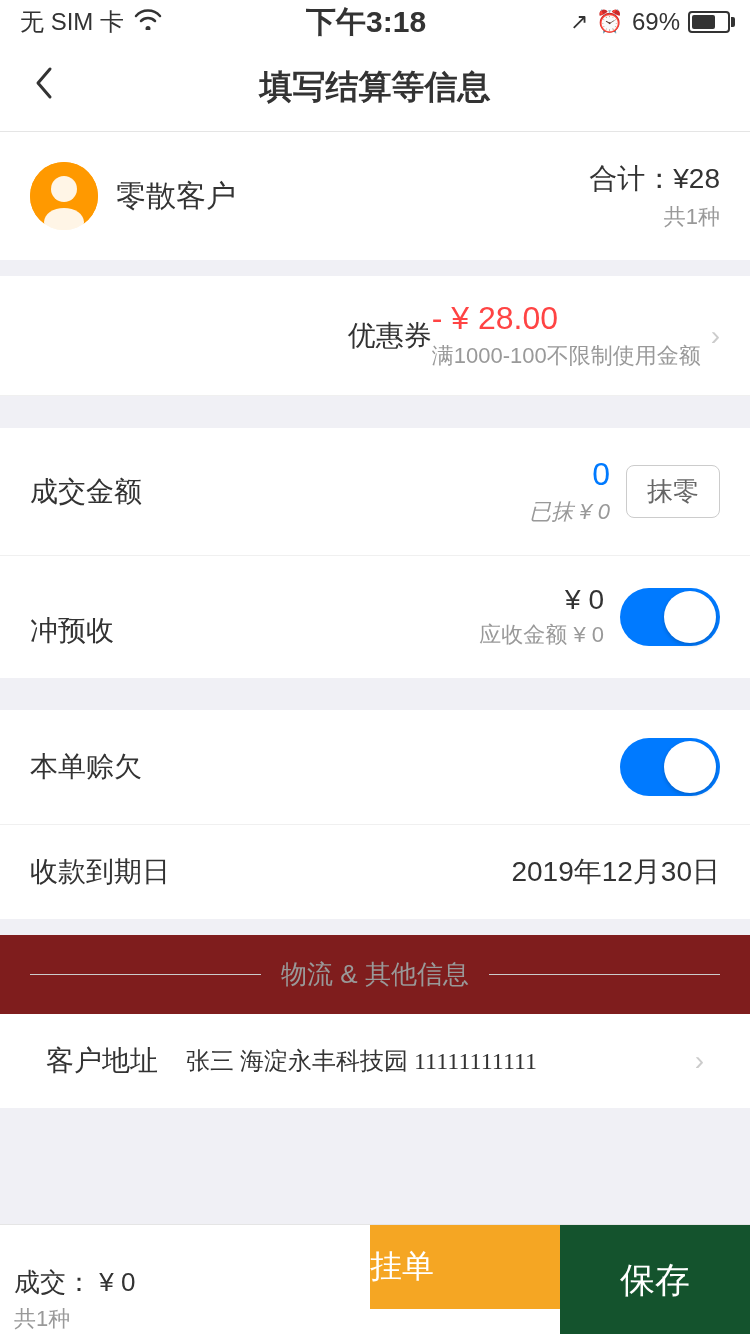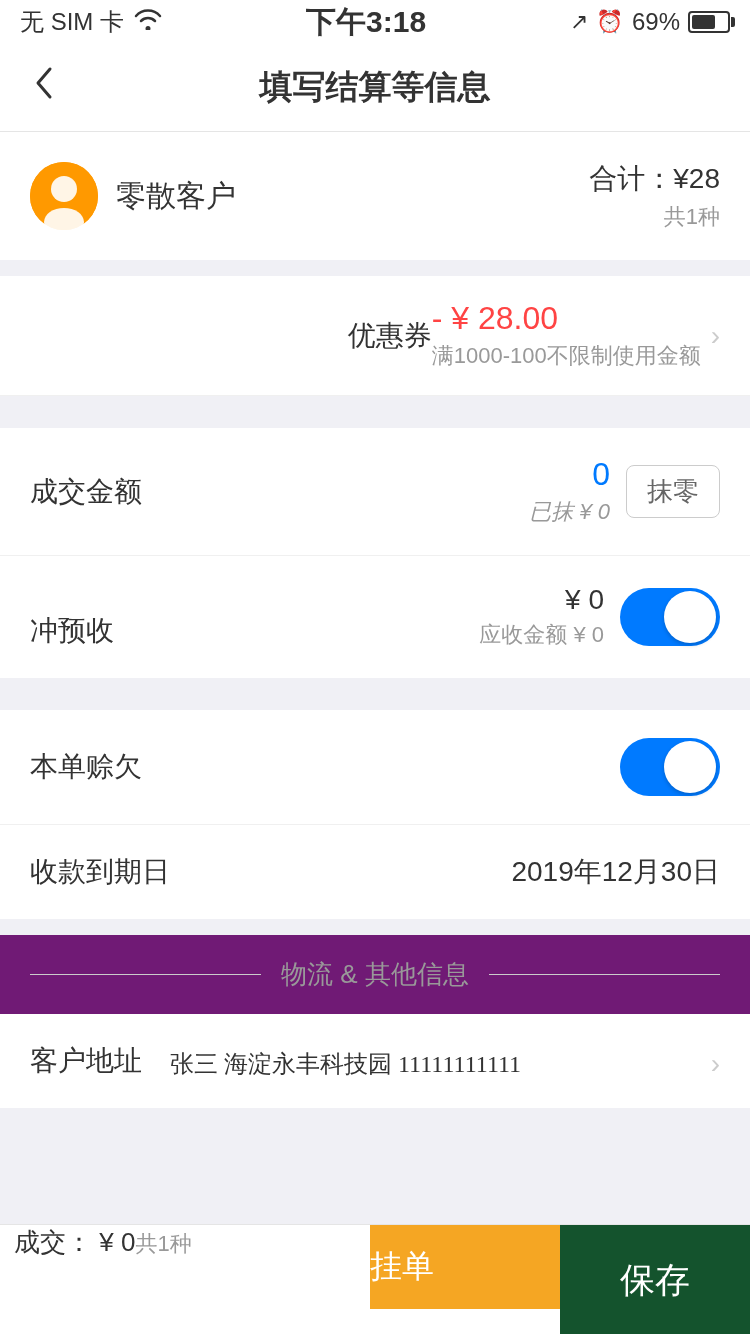--- a/index.html
+++ b/index.html
@@ -158,60 +158,60 @@
       flex-shrink: 0;
     }
     .toggle-knob {
       width: 52px; height: 52px; border-radius: 50%; background: #fff;
       position: absolute; top: 3px; right: 4px;
       box-shadow: 0 2px 4px rgba(0,0,0,0.2);
     }
 
     
     .logistics-header {
-      background: #701a75;
+      background: #7f1d1d;
       padding: 22px 30px;
       display: flex;
       align-items: center;
       justify-content: center;
     }
     .logistics-line {
       flex: 1; height: 1px; background: #ccc;
     }
     .logistics-text {
       font-size: 26px; color: #999; padding: 0 20px;
     }
 
     
     .address-row {
       background: #fff;
-      padding: 28px 30px;
-      display: flex;
-      align-items: flex-end;
+      padding: 28px 46px;
+      display: flex;
+      align-items: center;
     }
     .address-label { font-size: 28px; color: #333; min-width: 120px; flex-shrink: 0; }
     .address-value { font-size: 24px; color: #333; flex: 1; padding-left: 20px; font-family: Liberation Serif, serif; }
     .address-chevron { font-size: 28px; color: #ccc; margin-left: 10px; }
 
     
     .bottom-bar {
       position: fixed;
       bottom: 0;
       left: 0;
       width: 750px;
       height: 110px;
       background: #fff;
       display: flex;
       border-top: 1px solid #e5e5e5;
     }
     .bottom-info {
       flex: 1;
       display: flex;
-      flex-direction: row;
-      justify-content: flex-start;
+      flex-direction: column;
+      justify-content: flex-end;
       padding-left: 14px;
     }
     .bottom-trade { font-size: 26px; color: #333; }
     .bottom-count { font-size: 22px; color: #999; margin-top: 4px; }
     .bottom-btn-hold {
       width: 190px; height: 84px;
       background: #f5a623;
       display: flex; align-items: center; 
       font-size: 32px; color: #fff; font-weight: 500;
       cursor: pointer;

